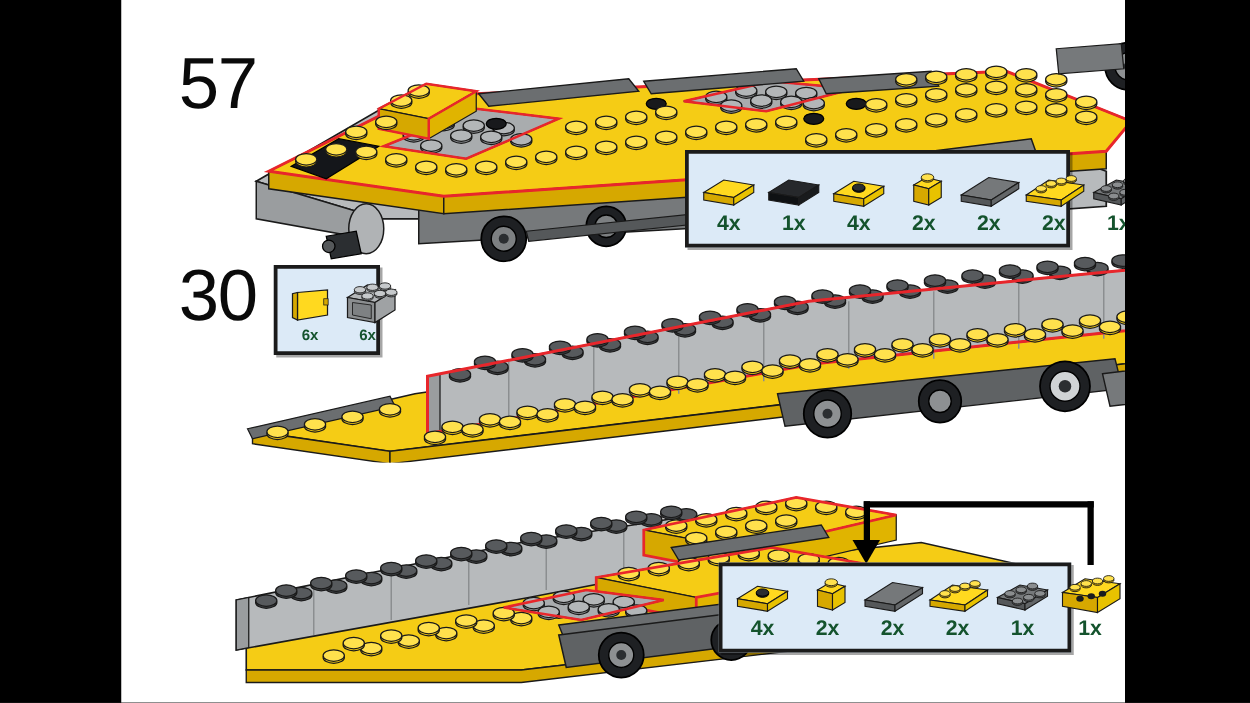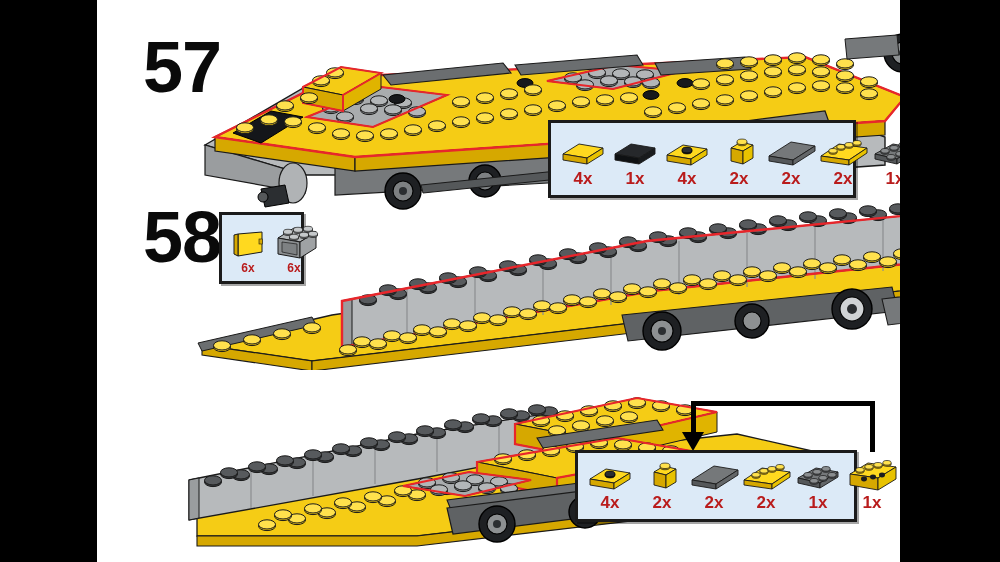--- a/index.html
+++ b/index.html
@@ -37,22 +37,22 @@
     width: 803px;
     height: 562px;
     background: #ffffff;
     overflow: hidden;
   }
 
   
   .step-number {
     position: absolute;
     font-family: "Liberation Sans", sans-serif;
-    font-weight: bold;
-    font-size: 72px;
+    font-weight: normal;
+    font-size: 58px;
     line-height: 58px;
     color: #0a0a0a;
     letter-spacing: -1px;
   }
 
   
   .parts-box {
     position: absolute;
     background: #dceaf7;
     border: 3px solid #1b1b1b;
@@ -77,21 +77,21 @@
   .part-art {
     height: 34px;
     display: flex;
     align-items: center;
     justify-content: center;
   }
   .part-qty {
     font-family: "Liberation Sans", sans-serif;
     font-weight: bold;
     font-size: 17px;
-    color: #b91c1c;
+    color: #14532d;
     margin-top: 1px;
     white-space: nowrap;
   }
   .parts-box.small .part-qty { font-size: 12px; }
 
   
   .callout-line {
     position: absolute;
     background: #000;
   }
@@ -379,21 +379,21 @@
           <ellipse cx="31" cy="19.8" rx="4.2" ry="2.3100000000000005" fill="#8a8d8f" stroke="#1a1a1a" stroke-width="0.7"></ellipse>
                 <ellipse cx="40" cy="18" rx="4.2" ry="2.3100000000000005" fill="#55585a" stroke="#1a1a1a" stroke-width="0.7"></ellipse>
           <ellipse cx="40" cy="16.8" rx="4.2" ry="2.3100000000000005" fill="#8a8d8f" stroke="#1a1a1a" stroke-width="0.7"></ellipse>
               </svg>
             </div>
             <div class="part-qty">1x</div>
           </div>
         </div>
     </div>
 
-    <div class="step-number" style="left:46px; top:208px;">58</div>
+    <div class="step-number" style="left:46px; top:208px;">30</div>
 
     <div class="parts-box small" style="left:122px; top:212px; width:85px; height:72px;">
       <div class="parts-row" id="parts-row-58">
           <div class="part-cell">
             <div class="part-art">
               <svg width="40" height="34" viewBox="0 0 40 34">
                 <path d="M10,8 L34,6 L34,26 L10,30 Z" fill="#ffd91f" stroke="#1a1a1a" stroke-width="1"></path>
               <path d="M10,8 L10,30 L6,28 L6,9 Z" fill="#d6a800" stroke="#1a1a1a" stroke-width="1"></path>
               <rect x="31" y="13" width="3.5" height="5" fill="#d6a800" stroke="#1a1a1a" stroke-width="0.6"></rect>
               </svg>

